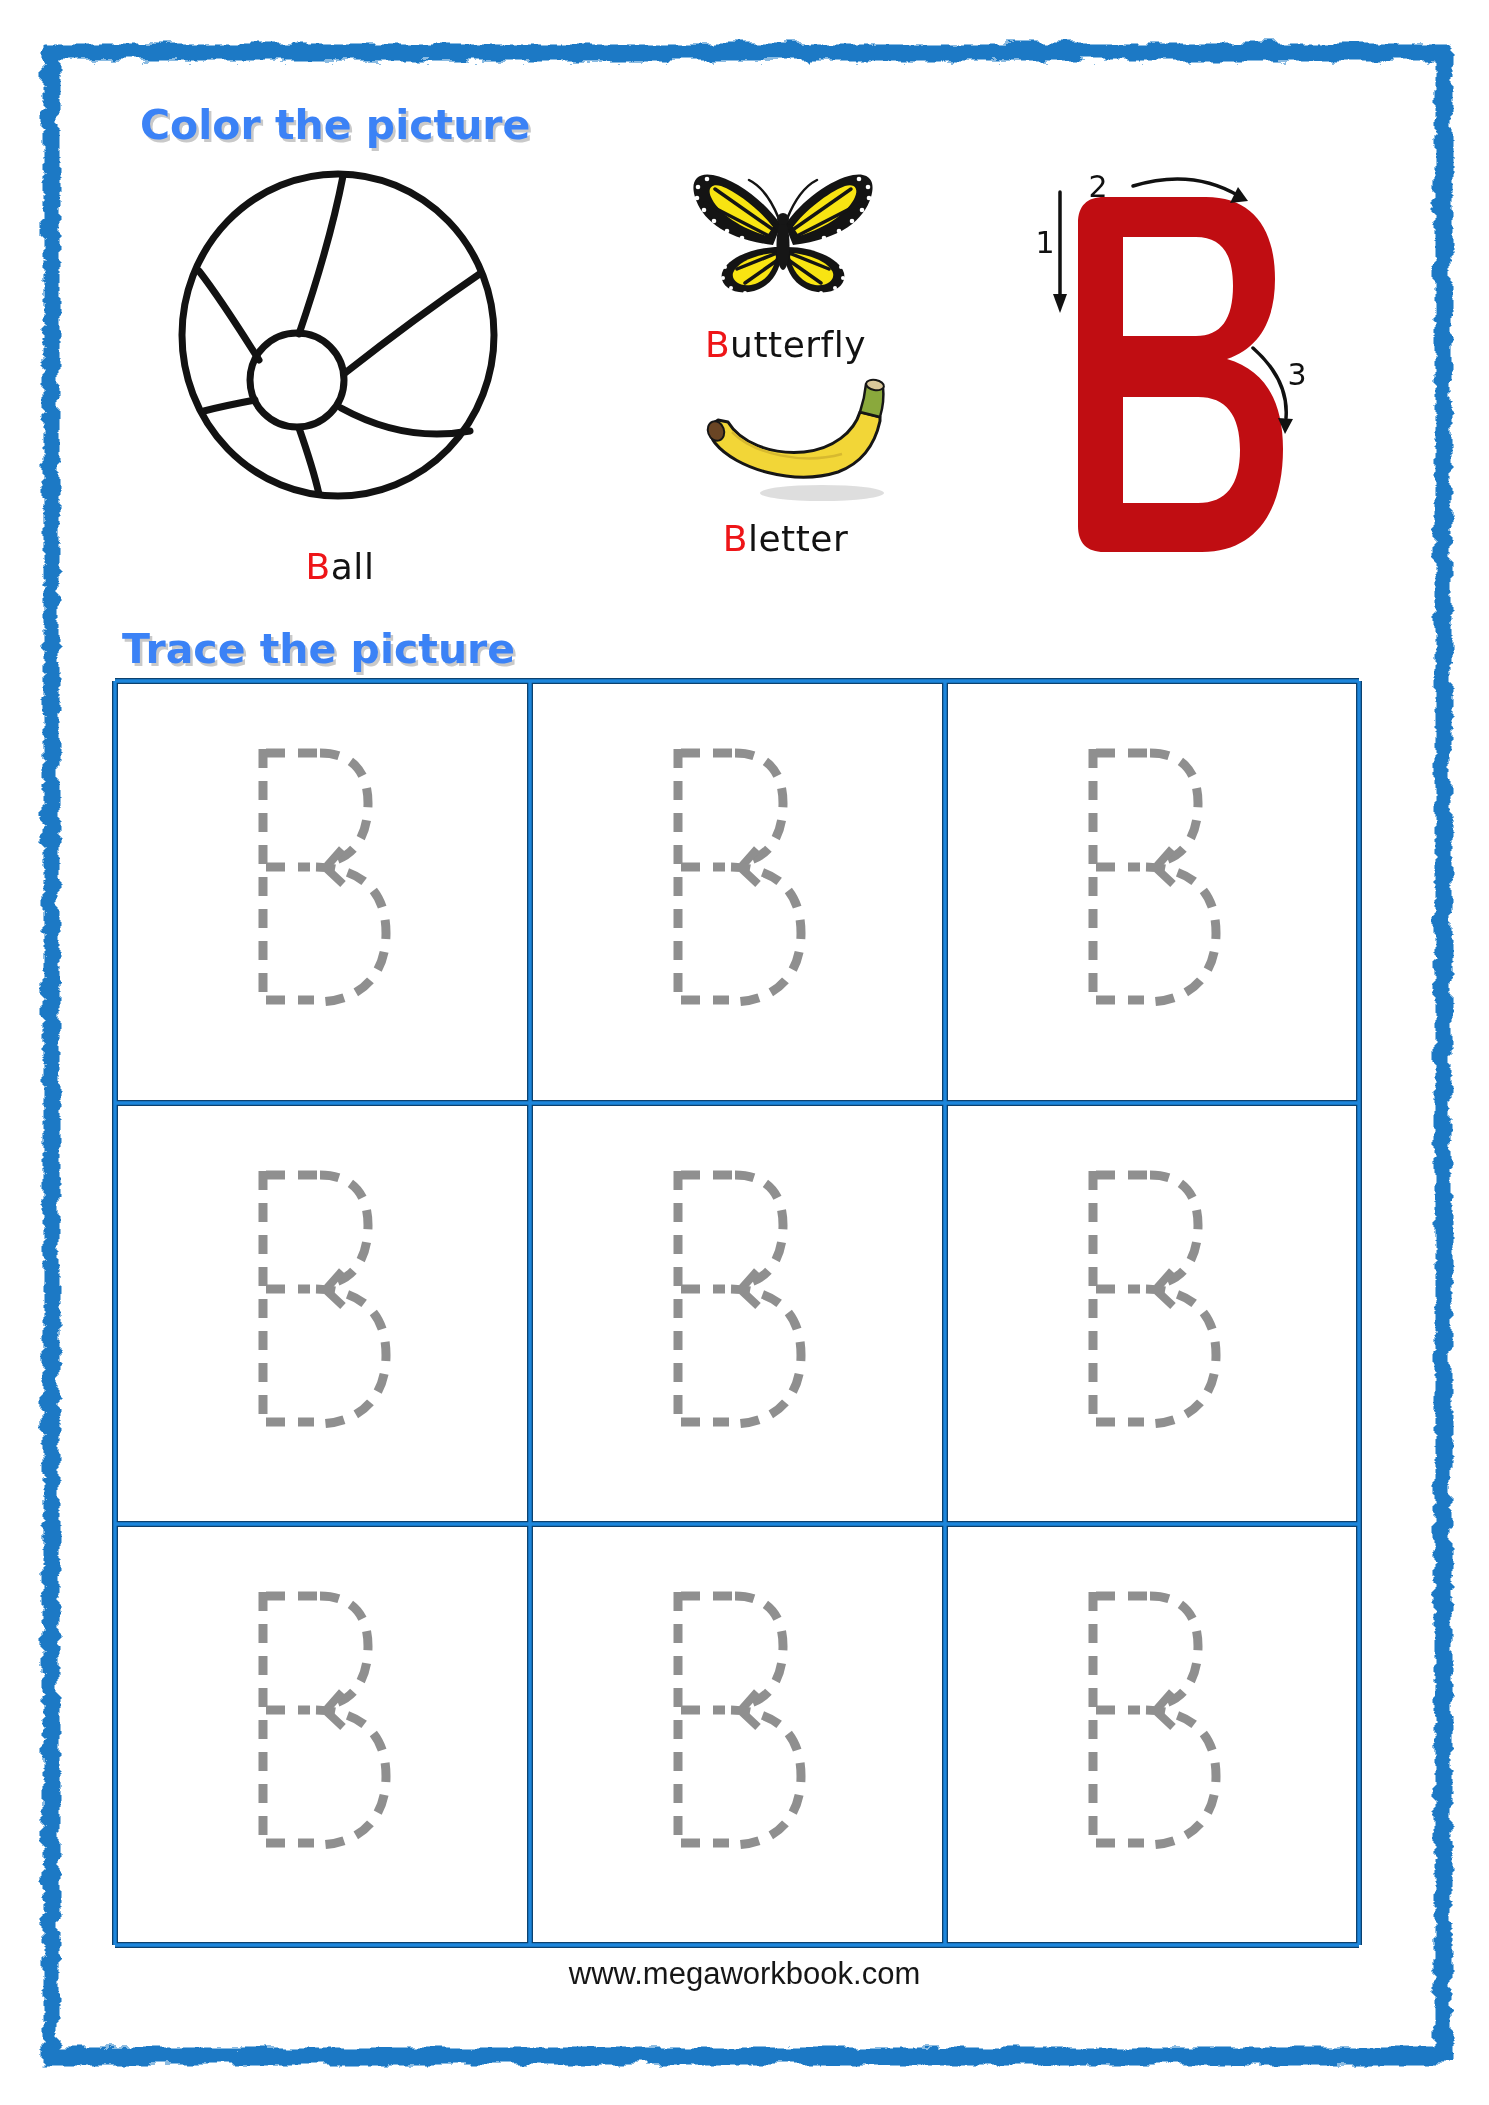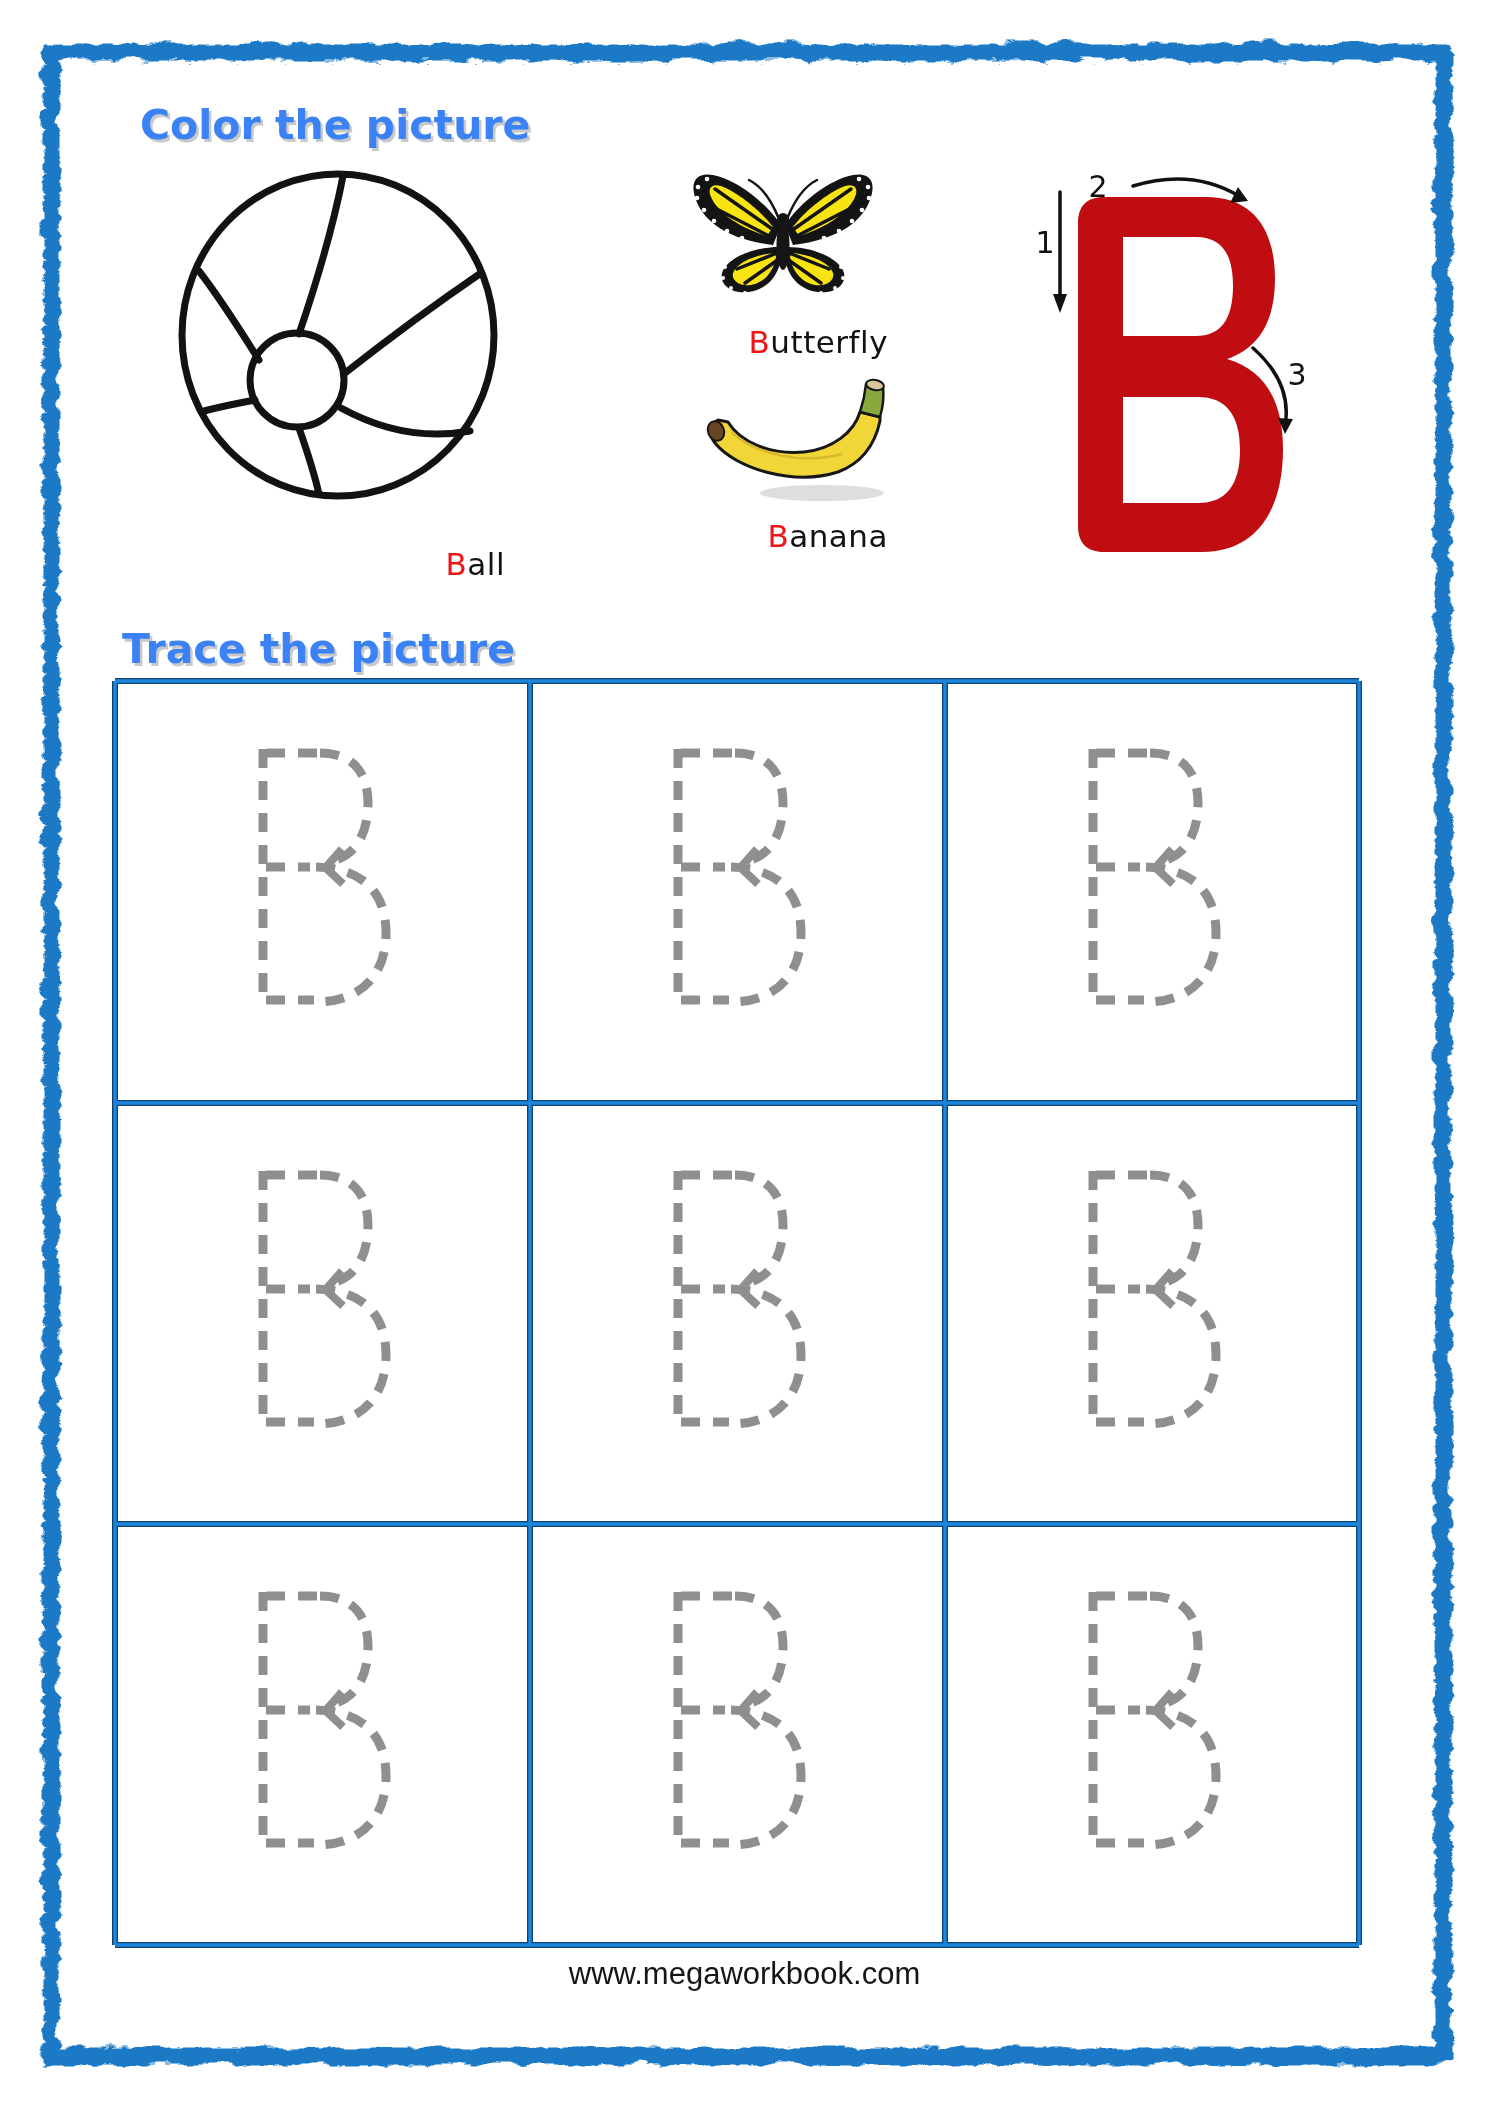--- a/index.html
+++ b/index.html
@@ -7,22 +7,22 @@
     width:1489px;height:2105px;position:relative;background:#ffffff;
     font-family:"Liberation Sans",sans-serif;overflow:hidden;
   }
   .abs{position:absolute;}
   .frame-svg{left:0;top:0;}
   .heading{
     position:absolute;font-family:"DejaVu Sans",sans-serif;font-weight:bold;
     font-size:41px;color:#3b82f6;text-shadow:2.5px 2.5px 0 #c9c9c9;white-space:nowrap;
   }
   .vocab-label{
-    position:absolute;font-family:"DejaVu Sans",sans-serif;font-size:31px;color:#121212;
-    text-align:right;letter-spacing:0.5px;white-space:nowrap;
+    position:absolute;font-family:"DejaVu Sans",sans-serif;font-size:36px;color:#121212;
+    text-align:center;letter-spacing:0.5px;white-space:nowrap;
   }
   .vocab-label .first{color:#ee1518;}
   .footer{
     position:absolute;left:0;top:1956px;width:1489px;text-align:center;
     font-size:31px;color:#161616;font-family:"Liberation Sans",sans-serif;
   }
   
   .lineart{stroke:#121212;stroke-width:7;fill:none;stroke-linecap:round;}
   .ant{stroke:#141414;stroke-width:2.5;fill:none;stroke-linecap:round;}
   .wingblack{fill:#141414;stroke:none;}
@@ -104,21 +104,21 @@
   <g>
     <ellipse cx="120" cy="123" rx="62" ry="8" fill="#c2c2c2" opacity="0.55"></ellipse>
     <path d="M 16,50 C 8,54 6,64 13,73 C 34,99 92,116 136,102 C 160,93 173,74 178,51 L 178,47 L 158,42 C 152,62 131,79 102,82 C 68,85 38,72 26,52 Z" fill="#f2d637" stroke="#161616" stroke-width="3" stroke-linejoin="round"></path>
     <path d="M 30,62 C 52,84 100,95 140,84" fill="none" stroke="#d7b92f" stroke-width="2.5"></path>
     <path d="M 158,42 L 178,47 C 181,37 182,26 181,17 L 164,14 C 163,24 161,33 158,42 Z" fill="#8aa93c" stroke="#161616" stroke-width="2.5" stroke-linejoin="round"></path>
     <ellipse cx="173" cy="15" rx="9" ry="5" fill="#d9c79b" stroke="#161616" stroke-width="2" transform="rotate(10 173 15)"></ellipse>
     <ellipse cx="14" cy="61" rx="8" ry="10" fill="#6a4524" stroke="#161616" stroke-width="2" transform="rotate(-20 14 61)"></ellipse>
   </g>
 </svg>
 <div class="vocab-label" style="left:683px;top:518px;width:205px;">
-  <span class="first">B</span><span>anana</span>
+  <span class="first">B</span><span>letter</span>
 </div>
 
 <svg class="abs" style="left:1020px;top:158px;" width="300" height="420" viewBox="0 0 300 420">
   <g transform="translate(58,39)">
     <path fill="#c00d12" fill-rule="evenodd" d="
       M 26,0 H 128 C 174,0 197,31 197,82 C 197,124 181,151 149,162
       C 187,173 205,204 205,252 C 205,315 177,355 124,355 H 26
       C 9,355 0,346 0,329 V 26 C 0,9 9,0 26,0 Z
       M 45,40 H 118 C 143,40 155,56 155,89 C 155,122 143,139 118,139 H 45 Z
       M 45,200 H 120 C 148,200 162,218 162,253 C 162,288 148,306 120,306 H 45 Z"></path>

